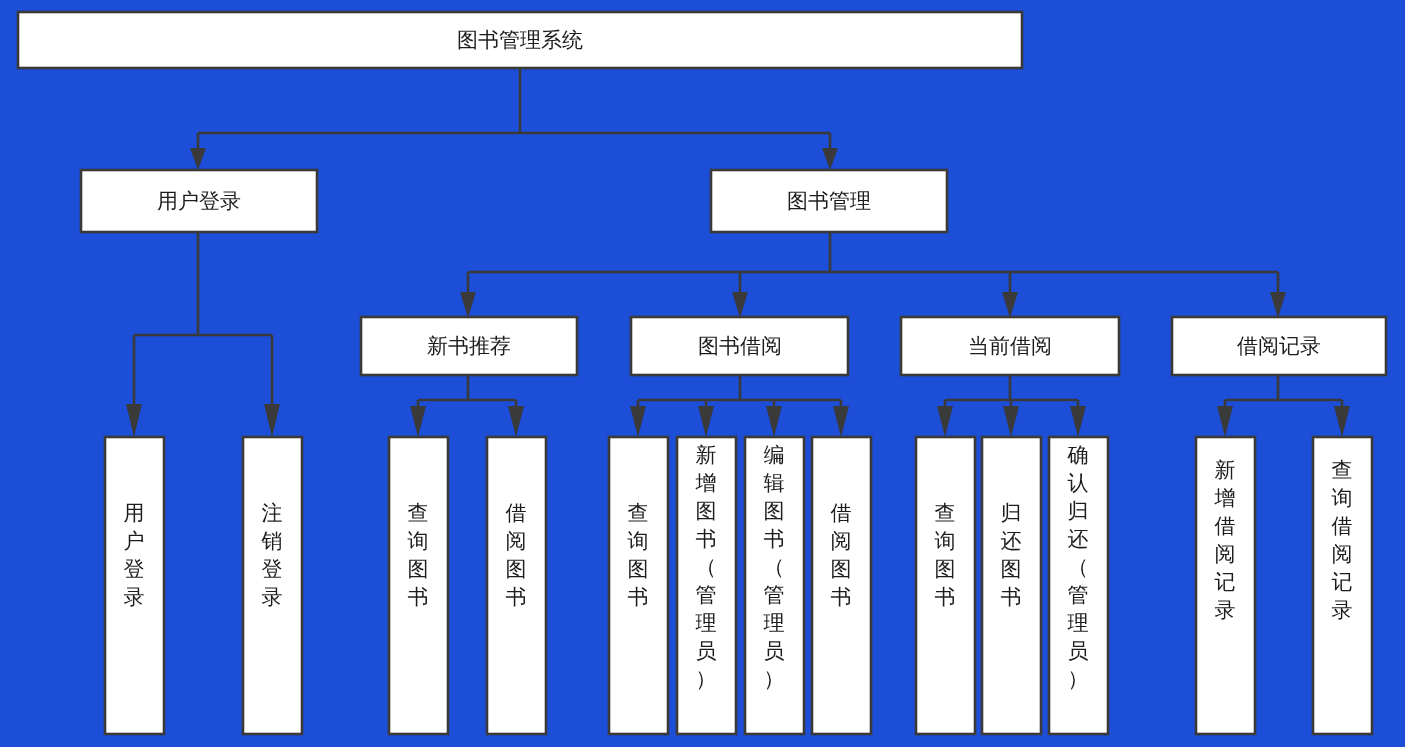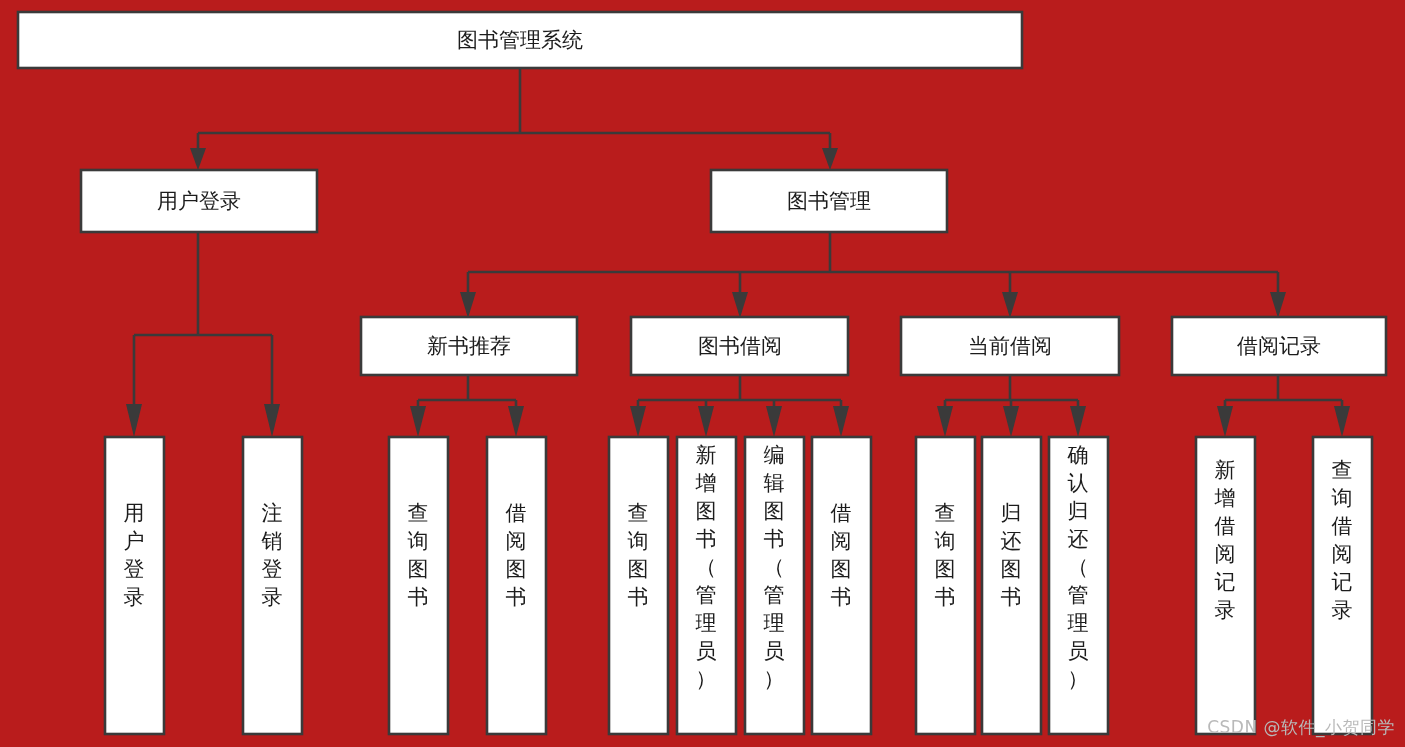--- a/index.html
+++ b/index.html
@@ -10,21 +10,21 @@
   body {
     width: 1405px;
     height: 747px;
     font-family: "DejaVu Sans", "Liberation Sans", sans-serif;
     overflow: hidden;
   }
   #diagram-root {
     position: relative;
     width: 1405px;
     height: 747px;
-    background: #b91c1c;
+    background: #1d4ed8;
   }
   svg#tree-svg {
     position: absolute;
     left: 0;
     top: 0;
     width: 1405px;
     height: 747px;
     display: block;
   }
   .node-box {
@@ -231,14 +231,13 @@
       <text class="node-label-v" x="1225" y="477"><tspan x="1225" y="477">新</tspan><tspan x="1225" y="505">增</tspan><tspan x="1225" y="533">借</tspan><tspan x="1225" y="561">阅</tspan><tspan x="1225" y="589">记</tspan><tspan x="1225" y="617">录</tspan></text>
     </g>
 
     <g>
       <rect class="node-box" x="1313" y="437" width="59" height="297"></rect>
       <text class="node-label-v" x="1342" y="477"><tspan x="1342" y="477">查</tspan><tspan x="1342" y="505">询</tspan><tspan x="1342" y="533">借</tspan><tspan x="1342" y="561">阅</tspan><tspan x="1342" y="589">记</tspan><tspan x="1342" y="617">录</tspan></text>
     </g>
 
   </svg>
 
-  <div class="watermark">CSDN @软件_小贺同学</div>
 </div>
 
 </body></html>

